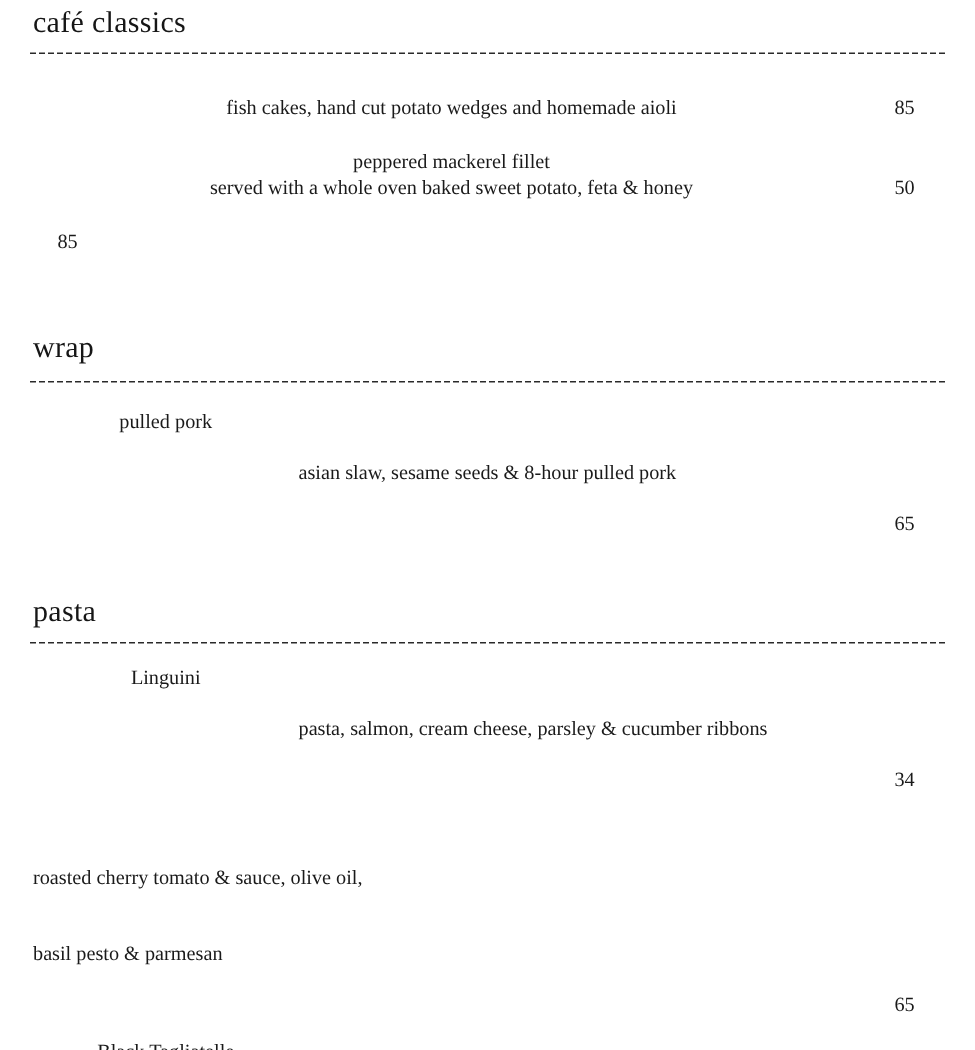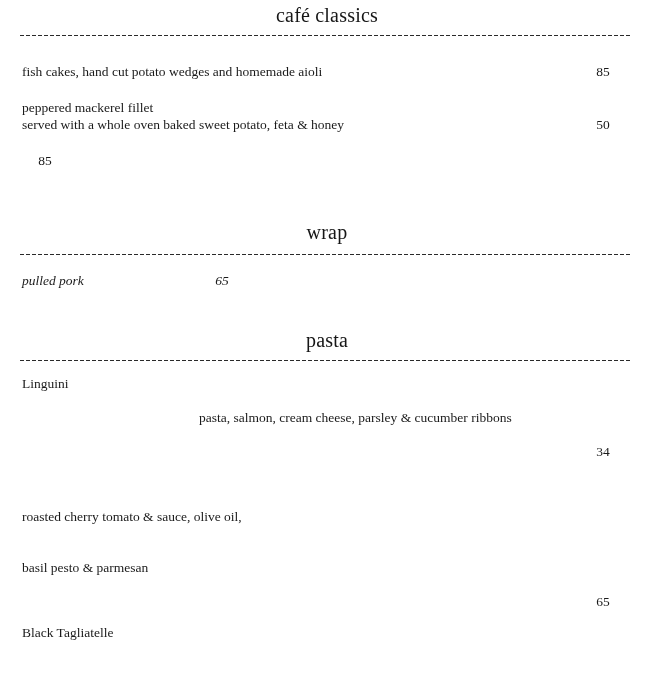--- a/index.html
+++ b/index.html
@@ -27,21 +27,20 @@
   
   .section { position: relative; }
 
   .section-title {
     font-size: 20px;
     line-height: 22px;
     font-weight: 400;
     letter-spacing: 0.2px;
     margin: 0;
     color: #161616;
-    text-align: center;
   }
 
   .rule {
     height: 1px;
     margin-left: -2px;
     margin-right: 0;
     background-image: repeating-linear-gradient(
         to right,
         #2a2a2a 0px, #2a2a2a 4px,
         rgba(255,255,255,0) 4px, rgba(255,255,255,0) 6px);
@@ -58,20 +57,21 @@
     align-items: flex-end;
     font-size: 13.5px;
     line-height: 17px;
   }
 
   .row .name {
     flex: 0 0 auto;
     width: 177px;
     align-self: flex-start;
     white-space: pre-wrap;
+    text-align: center;
   }
   .row .desc {
     flex: 1 1 auto;
     white-space: pre-wrap;
     align-self: flex-start;
   }
   .row .desc .line { display: block; }
   .row .price {
     flex: 0 0 auto;
     width: 46px;
@@ -87,21 +87,21 @@
   }
 
   
   .sec-cafe { padding-top: 4px; }
   .sec-cafe .section-title { padding-bottom: 9px; }
   .sec-cafe .rows { padding-top: 27px; }
   .sec-cafe .row { padding-bottom: 19px; }
 
   .sec-wrap { padding-top: 33px; }
   .sec-wrap .section-title { padding-bottom: 11px; }
-  .sec-wrap .rows { padding-top: 17px; font-style: italic; }
+  .sec-wrap .rows { padding-top: 17px; }
 
   .sec-pasta { padding-top: 40px; }
   .sec-pasta .section-title { padding-bottom: 9px; }
   .sec-pasta .rows { padding-top: 14px; }
   .sec-pasta .row { padding-bottom: 14px; }
 </style>
 </head>
 <body>
 
 <div class="menu">
@@ -129,20 +129,23 @@
     </div>
   </div>
 
   <div class="section sec-wrap">
     <h2 class="section-title">wrap</h2>
     <div class="rule"></div>
     <div class="rows">
 
       <div class="row">
         <div class="name">pulled pork</div>
+        <div class="desc">
+          <span class="line">asian slaw, sesame seeds &amp; 8-hour pulled pork</span>
+        </div>
         <div class="price">65</div>
       </div>
 
     </div>
   </div>
 
   <div class="section sec-pasta">
     <h2 class="section-title">pasta</h2>
     <div class="rule"></div>
     <div class="rows">

